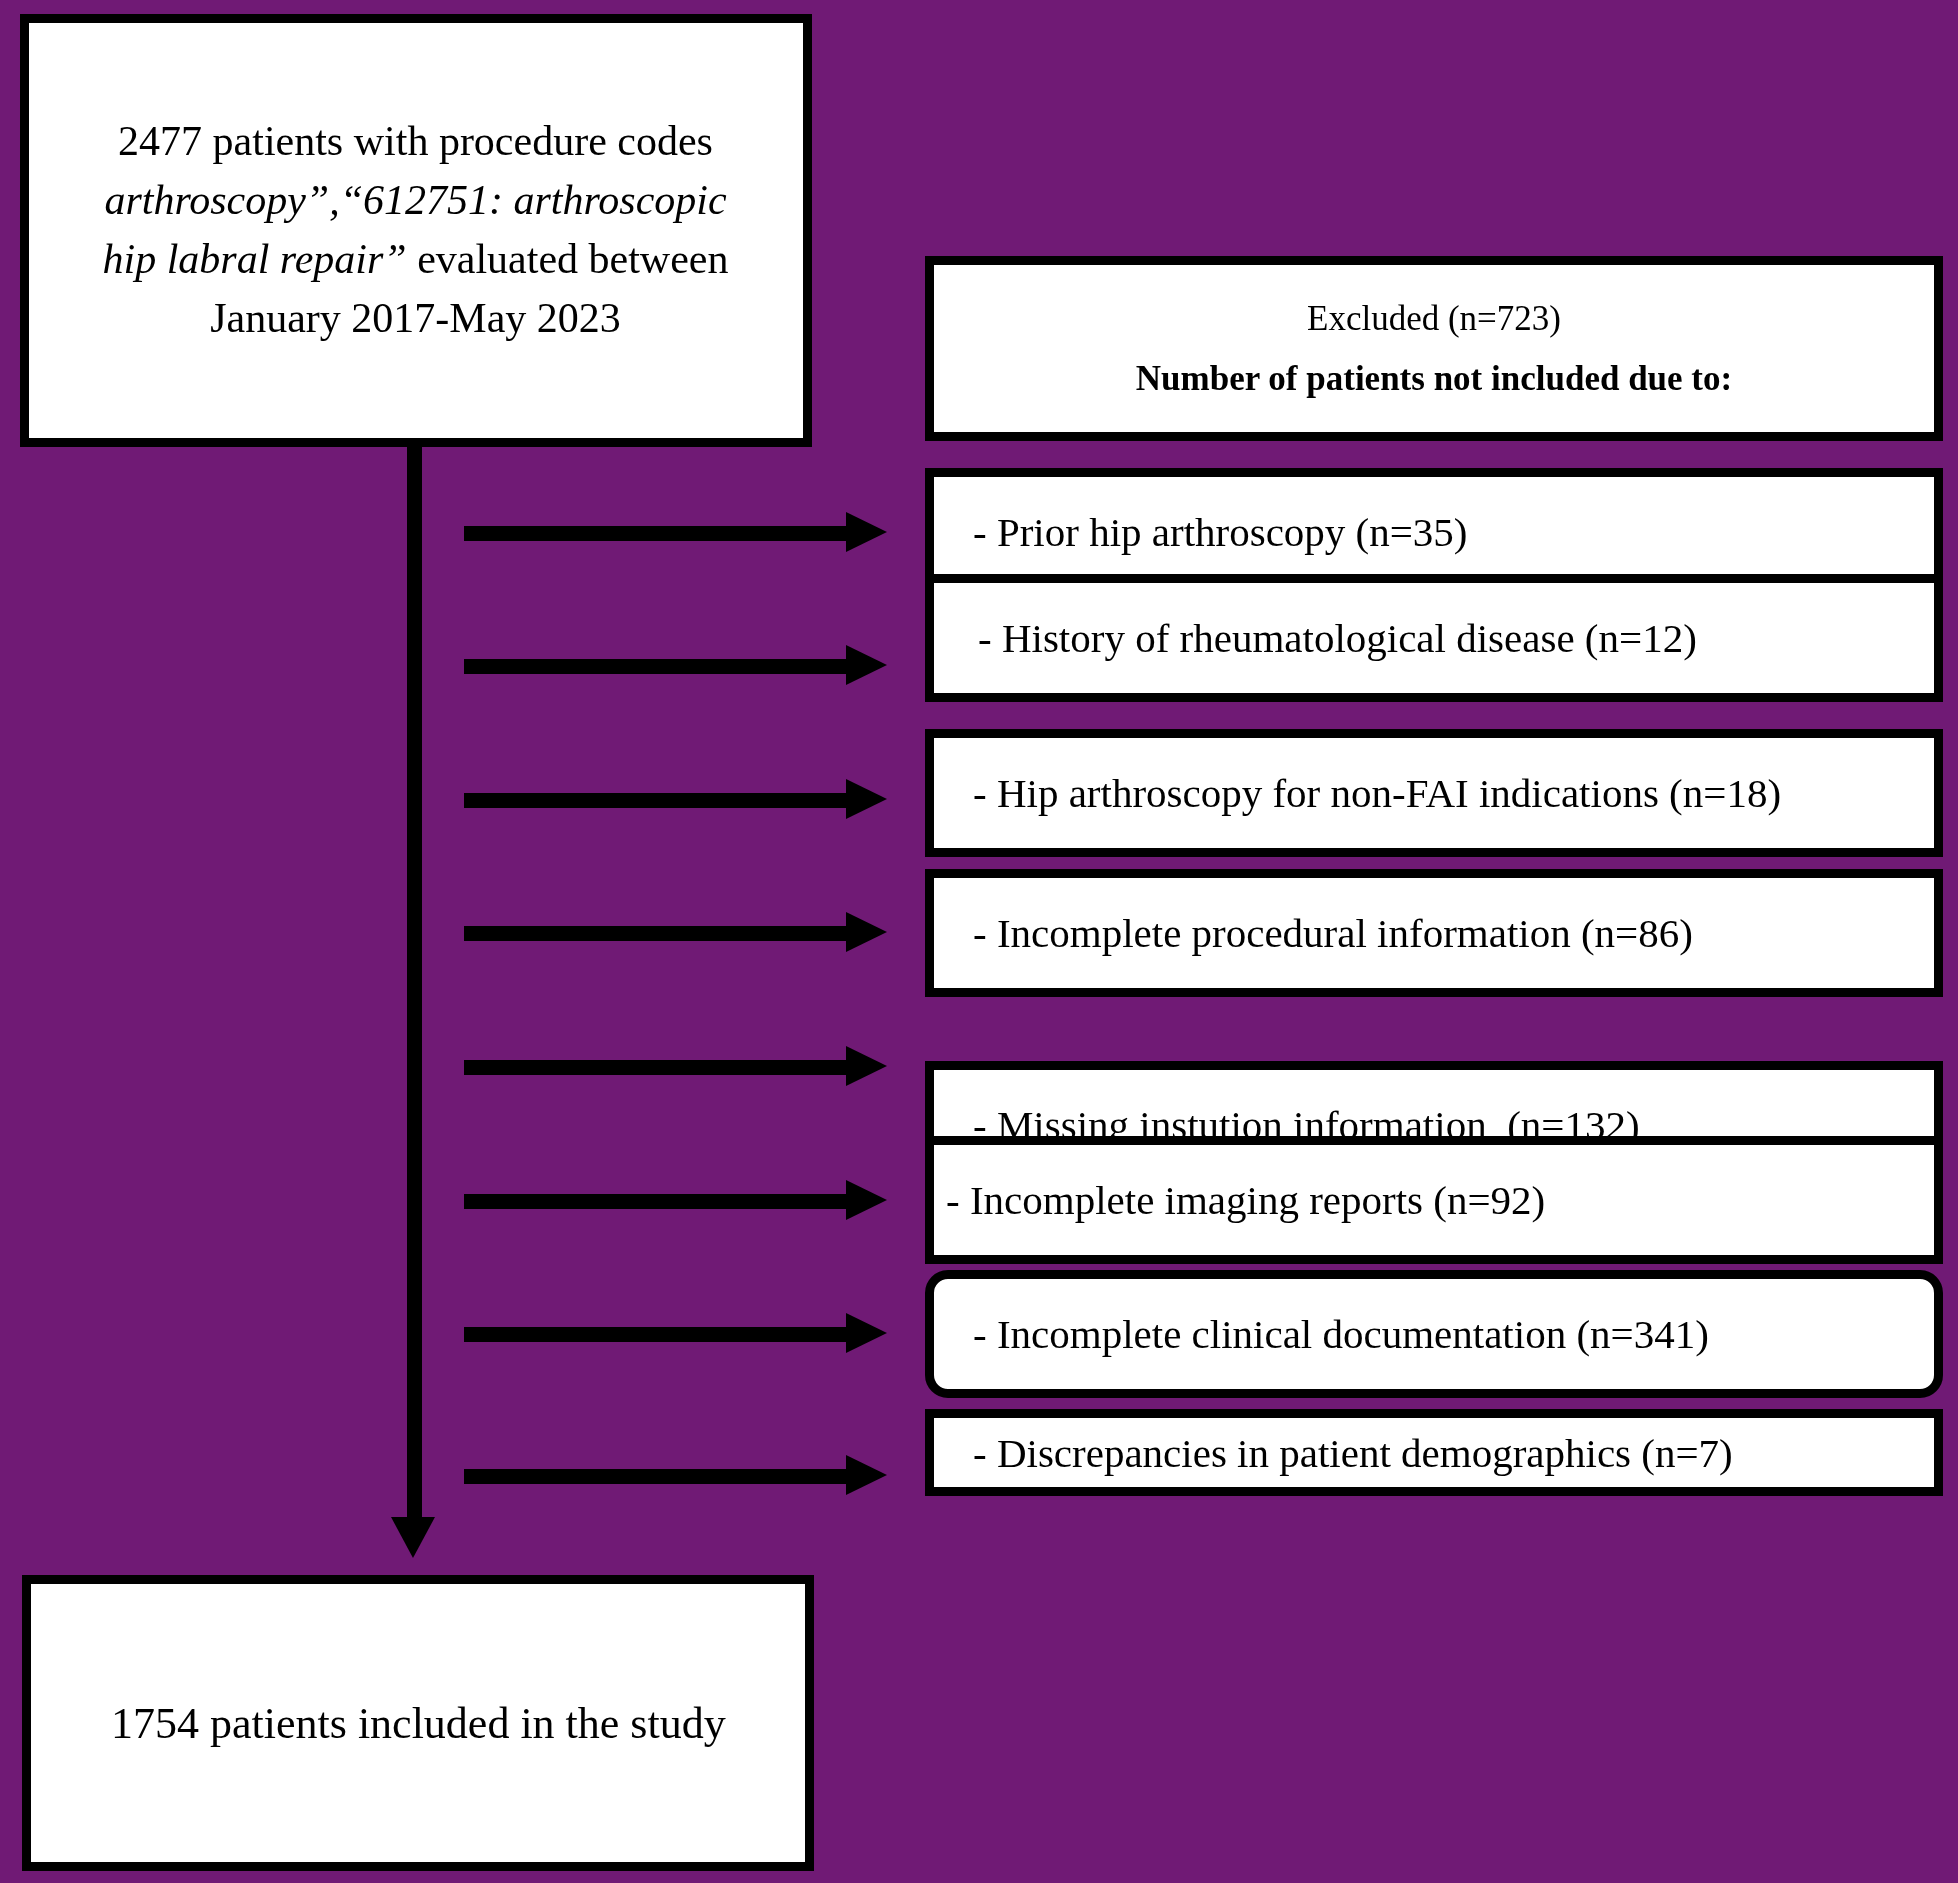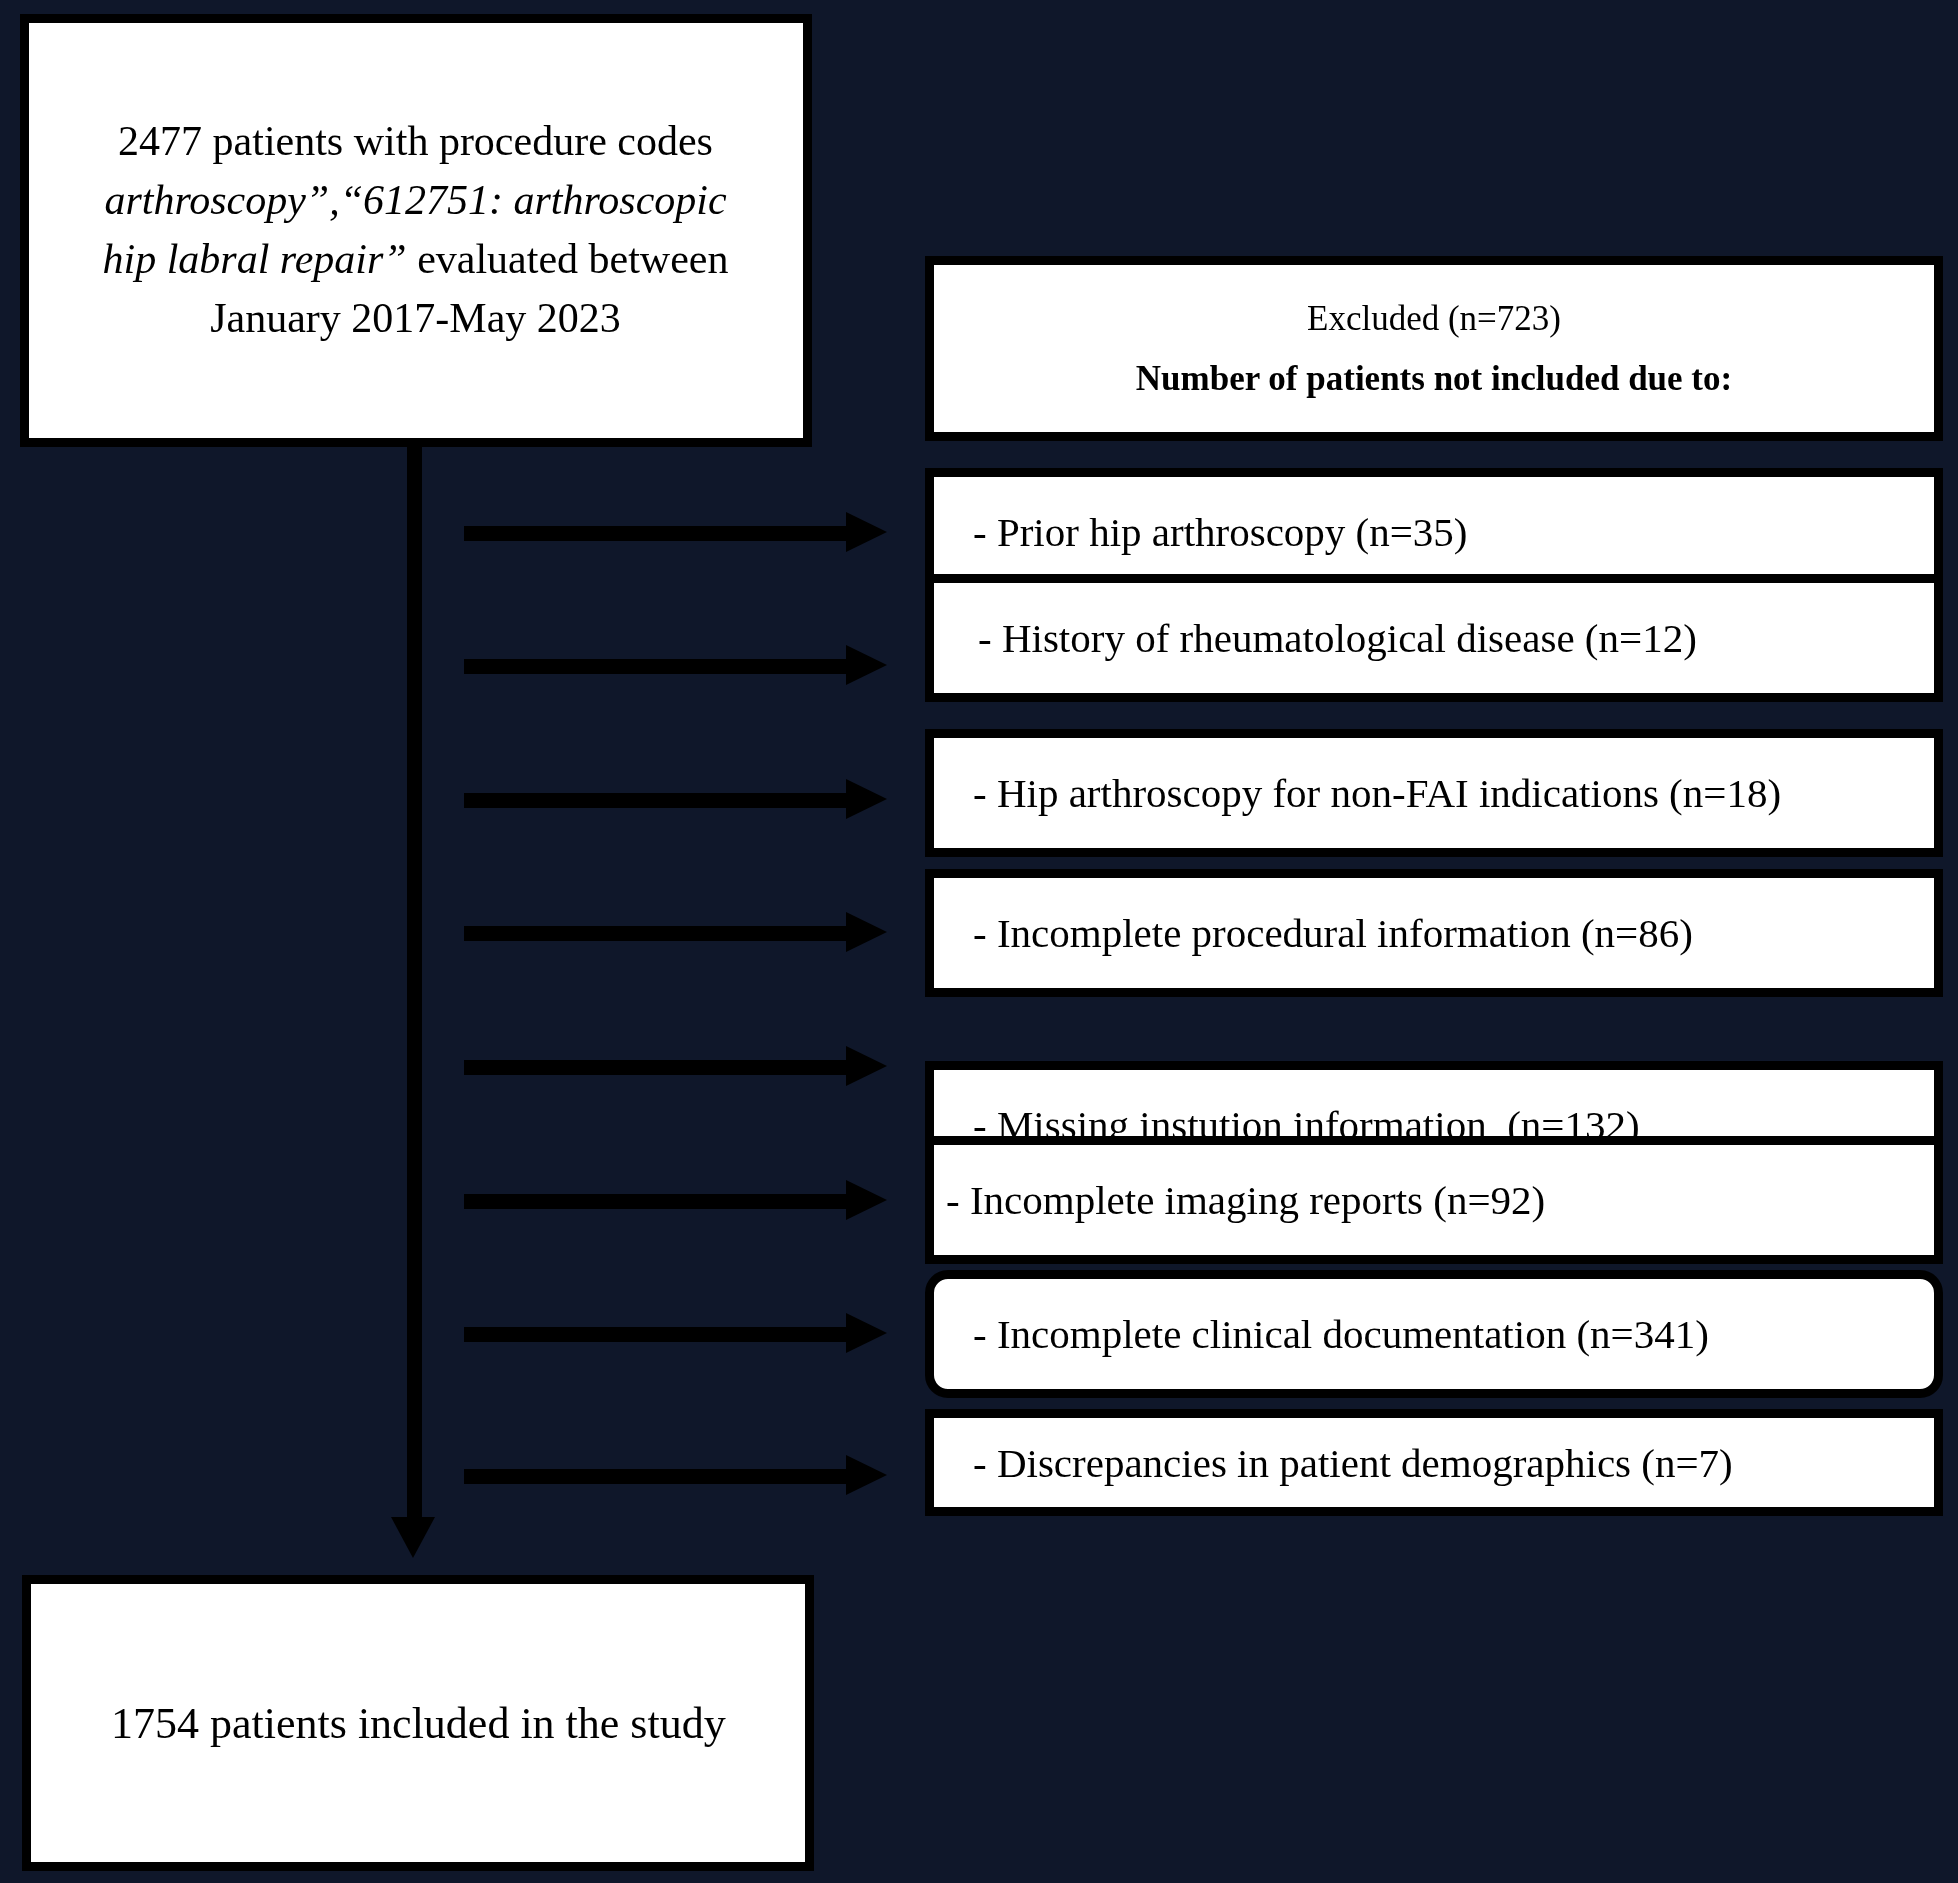--- a/index.html
+++ b/index.html
@@ -1,20 +1,20 @@
 <!DOCTYPE html>
 <html><head>
 <meta charset="utf-8">
 <style>
   html, body { margin: 0; padding: 0; background: #ffffff; }
   .canvas {
     position: relative;
     width: 1958px;
     height: 1883px;
-    background: #0f172a;
+    background: #701a75;
     color: #000000;
     font-family: "Liberation Serif", "DejaVu Serif", serif;
     overflow: hidden;
   }
   .box {
     position: absolute;
     box-sizing: border-box;
     border: 9.8px solid #000000;
     background: #ffffff;
   }
@@ -60,21 +60,21 @@
     padding-left: 39px;
   }
   .ex-box .exlabel { white-space: pre-wrap; }
   .e1 { top: 468px; }
   .e2 { top: 574px; padding-left: 44px; }
   .e3 { top: 729px; }
   .e4 { top: 869px; }
   .e5 { top: 1061px; }
   .e6 { top: 1136px; padding-left: 12px; }
   .e7 { top: 1270px; border-radius: 23px; }
-  .e8 { top: 1409px; height: 107px; }
+  .e8 { top: 1409px; height: 87px; }
   
   .harrow {
     position: absolute;
     left: 464px;
     width: 382px; height: 14.6px;
     background: #000000;
   }
   .harrow::after {
     content: "";
     position: absolute;

